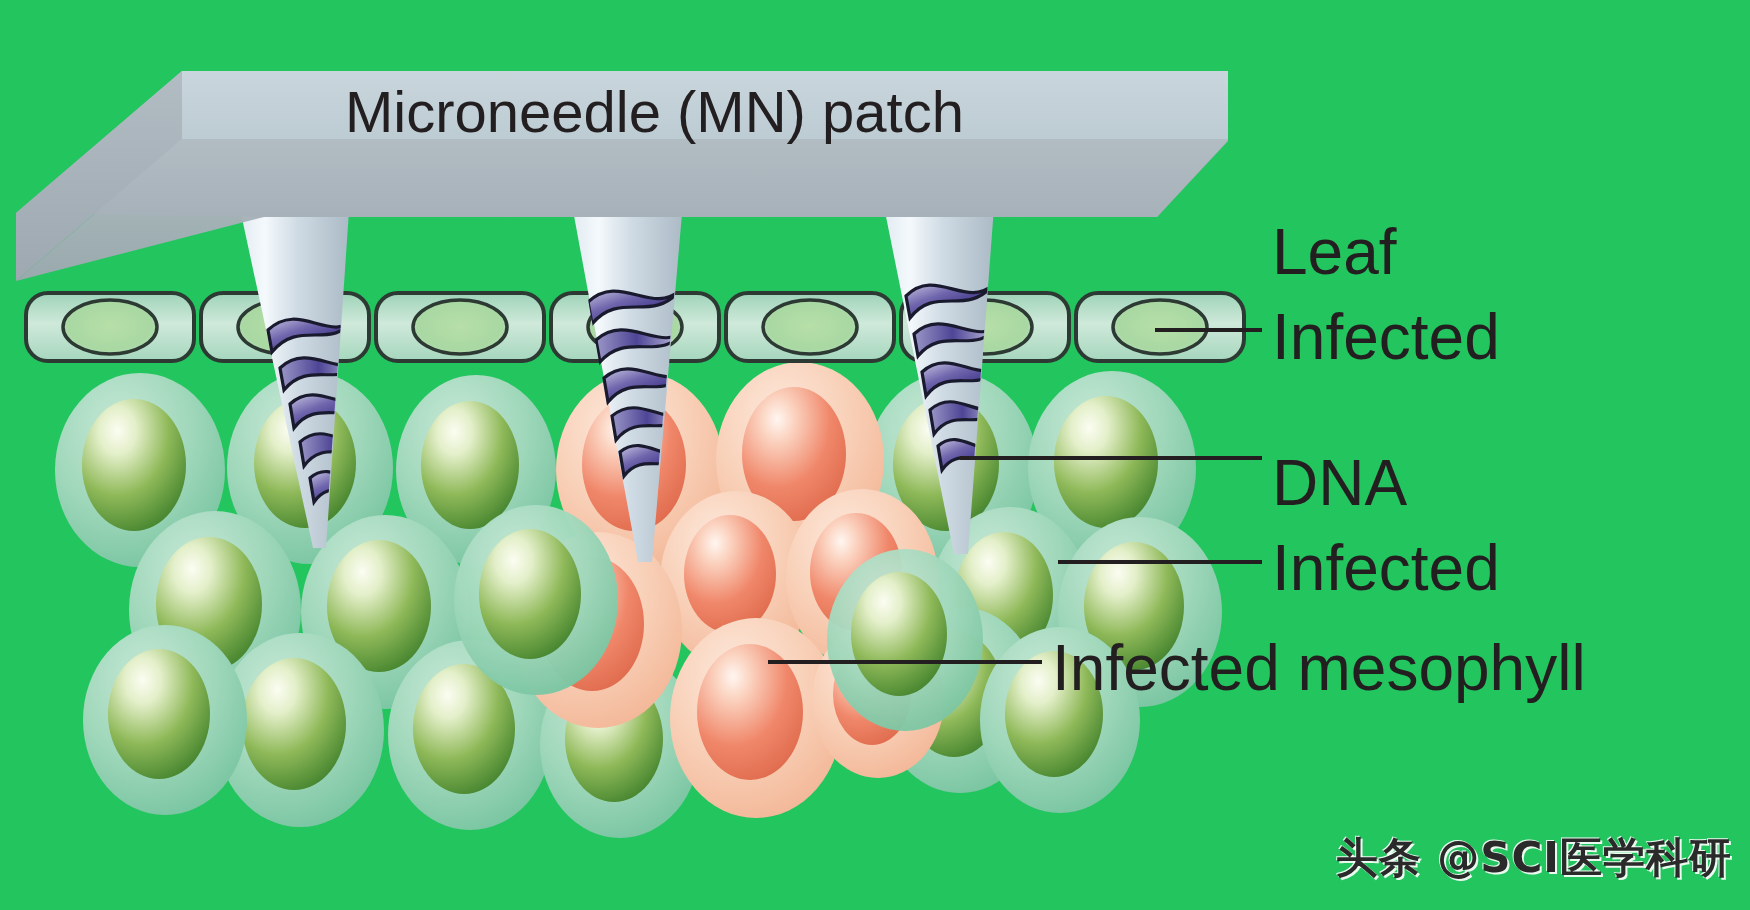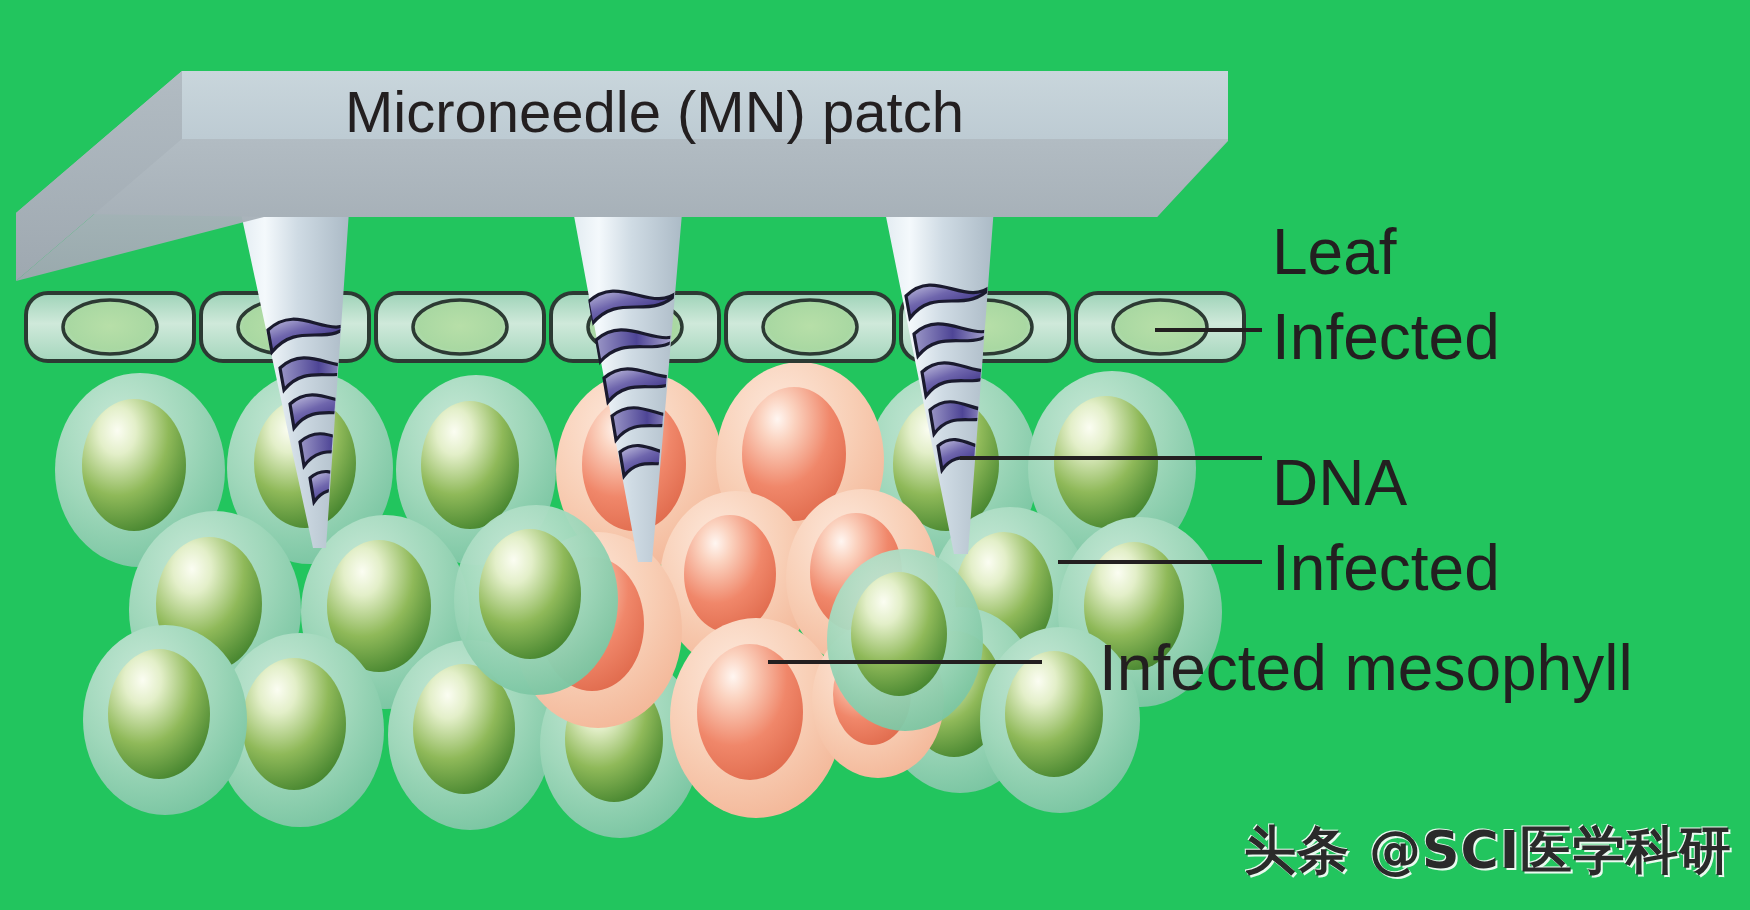--- a/index.html
+++ b/index.html
@@ -4,21 +4,21 @@
 <style>
   html,body{margin:0;padding:0;background:#fff;}
   body{width:1750px;height:910px;overflow:hidden;
        font-family:"Liberation Sans","DejaVu Sans",sans-serif;}
   #stage{position:relative;width:1750px;height:910px;background:#22c55e;}
   #stage svg{position:absolute;left:0;top:0;}
   .lbl{position:absolute;color:#231f20;white-space:nowrap;
        font-family:"Liberation Sans","DejaVu Sans",sans-serif;}
   #patch-title{font-size:58px;letter-spacing:0px;}
   .side-label{font-size:64px;}
-  #watermark{position:absolute;right:18px;bottom:24px;font-size:52px;
+  #watermark{position:absolute;right:18px;bottom:24px;font-size:42px;
              font-weight:bold;color:#2a2a2a;letter-spacing:1px;
              font-family:"DejaVu Sans","Liberation Sans",sans-serif;
              text-shadow:2px 2px 0 rgba(255,255,255,.9),-1px -1px 0 rgba(255,255,255,.9);}
 </style>
 </head>
 <body>
 
 <div id="stage">
 
   <svg width="1750" height="910" viewBox="0 0 1750 910">
@@ -292,16 +292,16 @@
       <line x1="768" y1="662" x2="1042" y2="662"></line>
     </g>
   </svg>
 
   <div class="lbl" id="patch-title" style="left:345px;top:78px;">Microneedle (MN) patch</div>
 
   <div class="lbl side-label" style="left:1272px;top:215px;">Leaf</div>
   <div class="lbl side-label" style="left:1272px;top:300px;">Infected</div>
   <div class="lbl side-label" style="left:1272px;top:446px;">DNA</div>
   <div class="lbl side-label" style="left:1272px;top:531px;">Infected</div>
-  <div class="lbl side-label" style="left:1052px;top:631px;margin-left:47px;">Infected mesophyll</div>
+  <div class="lbl side-label" style="left:1052px;top:631px;">Infected mesophyll</div>
 
   <div id="watermark">头条 @SCI医学科研</div>
 </div>
 
 </body></html>

